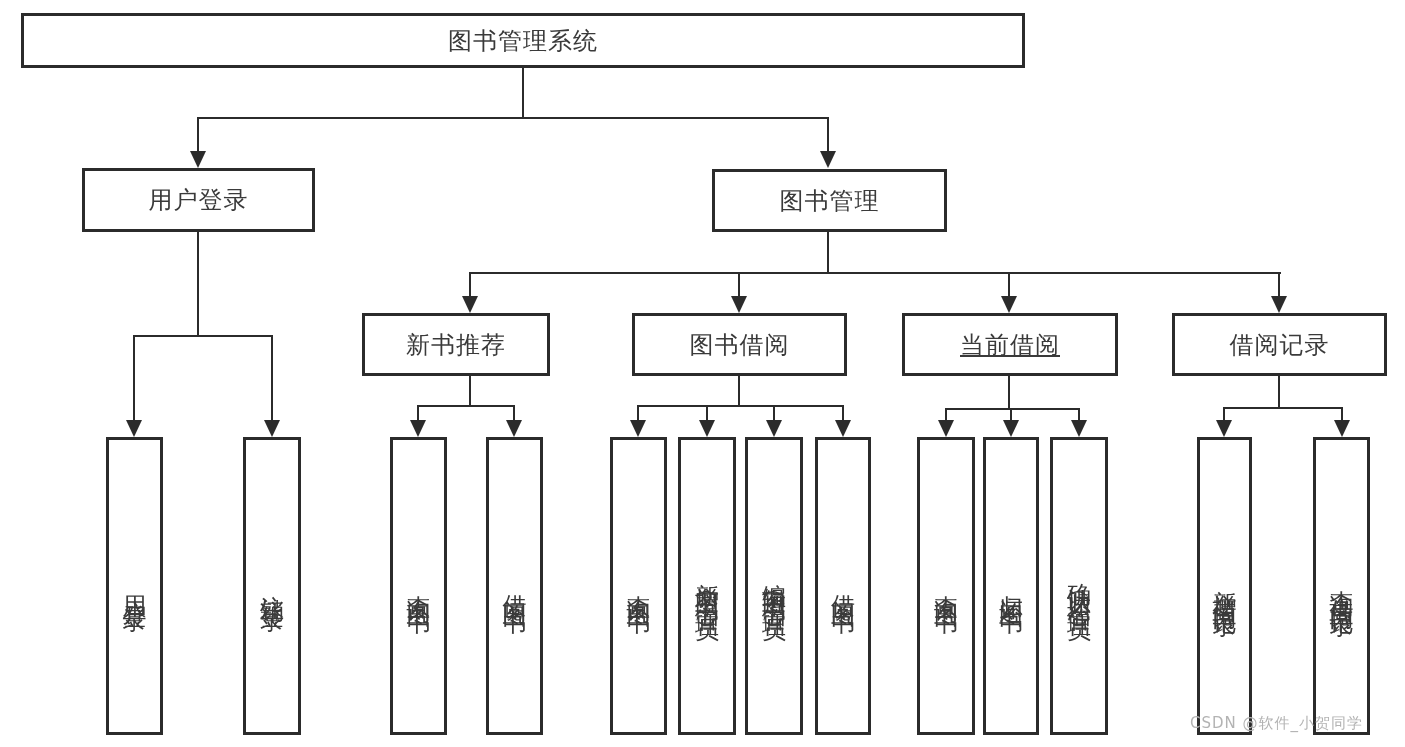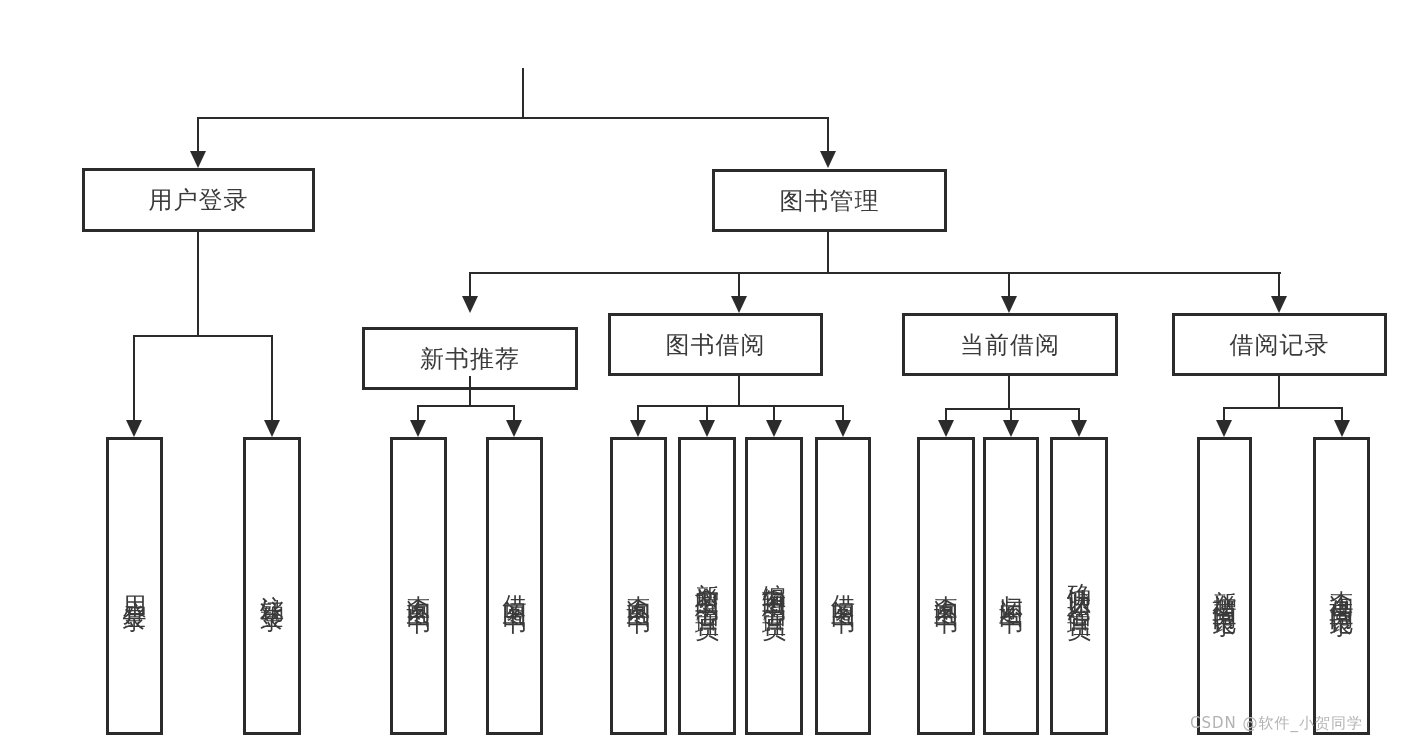--- a/index.html
+++ b/index.html
@@ -54,20 +54,23 @@
     color: #b3b3b3;
     letter-spacing: 1px;
     white-space: nowrap;
   }
 </style>
 </head>
 <body>
 
 <div id="canvas">
 
+  <div class="box" style="left:21px; top:13px; width:1004px; height:55px;">
+    <span>图书管理系统</span>
+  </div>
 
   <div class="vline" style="left:522px; top:68px; height:49px;"></div>
   <div class="hline" style="left:197px; top:117px; width:632px;"></div>
   <div class="vline" style="left:197px; top:117px; height:36px;"></div>
   <div class="arr" style="left:190px; top:151px;"></div>
   <div class="vline" style="left:827px; top:117px; height:36px;"></div>
   <div class="arr" style="left:820px; top:151px;"></div>
 
   <div class="box" style="left:82px; top:168px; width:233px; height:64px;">
     <span>用户登录</span>
@@ -87,27 +90,27 @@
   <div class="hline" style="left:469px; top:272px; width:812px;"></div>
   <div class="vline" style="left:469px; top:272px; height:25px;"></div>
   <div class="arr" style="left:462px; top:296px;"></div>
   <div class="vline" style="left:738px; top:272px; height:25px;"></div>
   <div class="arr" style="left:731px; top:296px;"></div>
   <div class="vline" style="left:1008px; top:272px; height:25px;"></div>
   <div class="arr" style="left:1001px; top:296px;"></div>
   <div class="vline" style="left:1278px; top:272px; height:25px;"></div>
   <div class="arr" style="left:1271px; top:296px;"></div>
 
-  <div class="box" style="left:362px; top:327px; width:216px; height:63px;font-family:Liberation Serif, serif;">
+  <div class="box" style="left:362px; top:313px; width:188px; height:63px;font-family:Liberation Serif, serif;">
     <span>新书推荐</span>
   </div>
-  <div class="box" style="left:608px; top:313px; width:215px; height:63px;">
+  <div class="box" style="left:632px; top:313px; width:215px; height:63px;">
     <span>图书借阅</span>
   </div>
-  <div class="box" style="left:902px; top:313px; width:216px; height:63px;">
+  <div class="box" style="left:902px; top:313px; width:216px; height:63px;text-decoration:underline;">
     <span>当前借阅</span>
   </div>
   <div class="box" style="left:1172px; top:313px; width:215px; height:63px;">
     <span>借阅记录</span>
   </div>
 
   <div class="vline" style="left:469px; top:376px; height:29px;"></div>
   <div class="hline" style="left:418px; top:405px; width:97px;"></div>
   <div class="vline" style="left:417px; top:405px; height:16px;"></div>
   <div class="arr" style="left:410px; top:420px;"></div>

